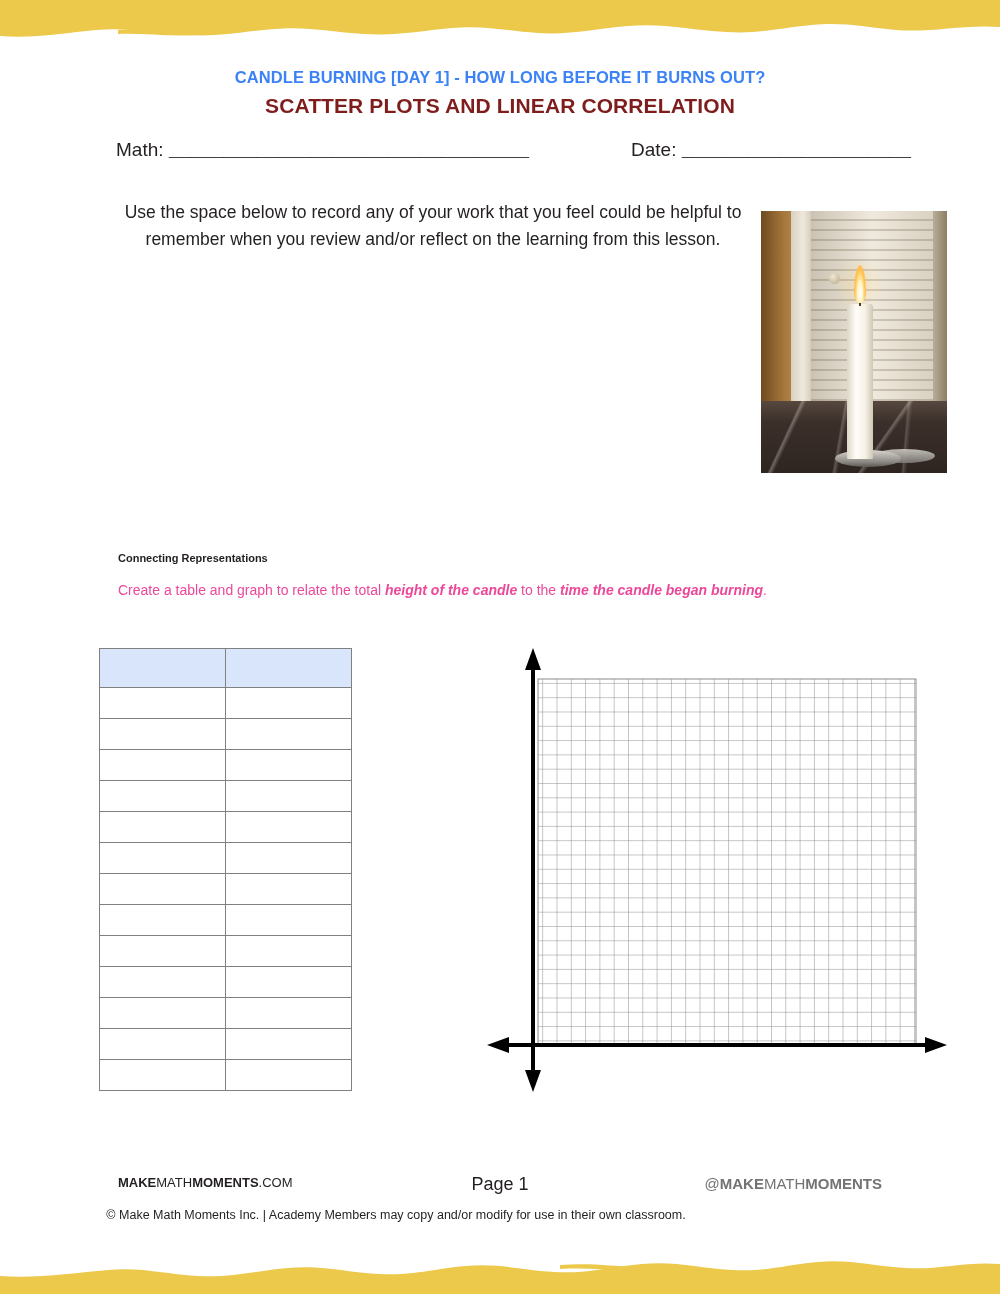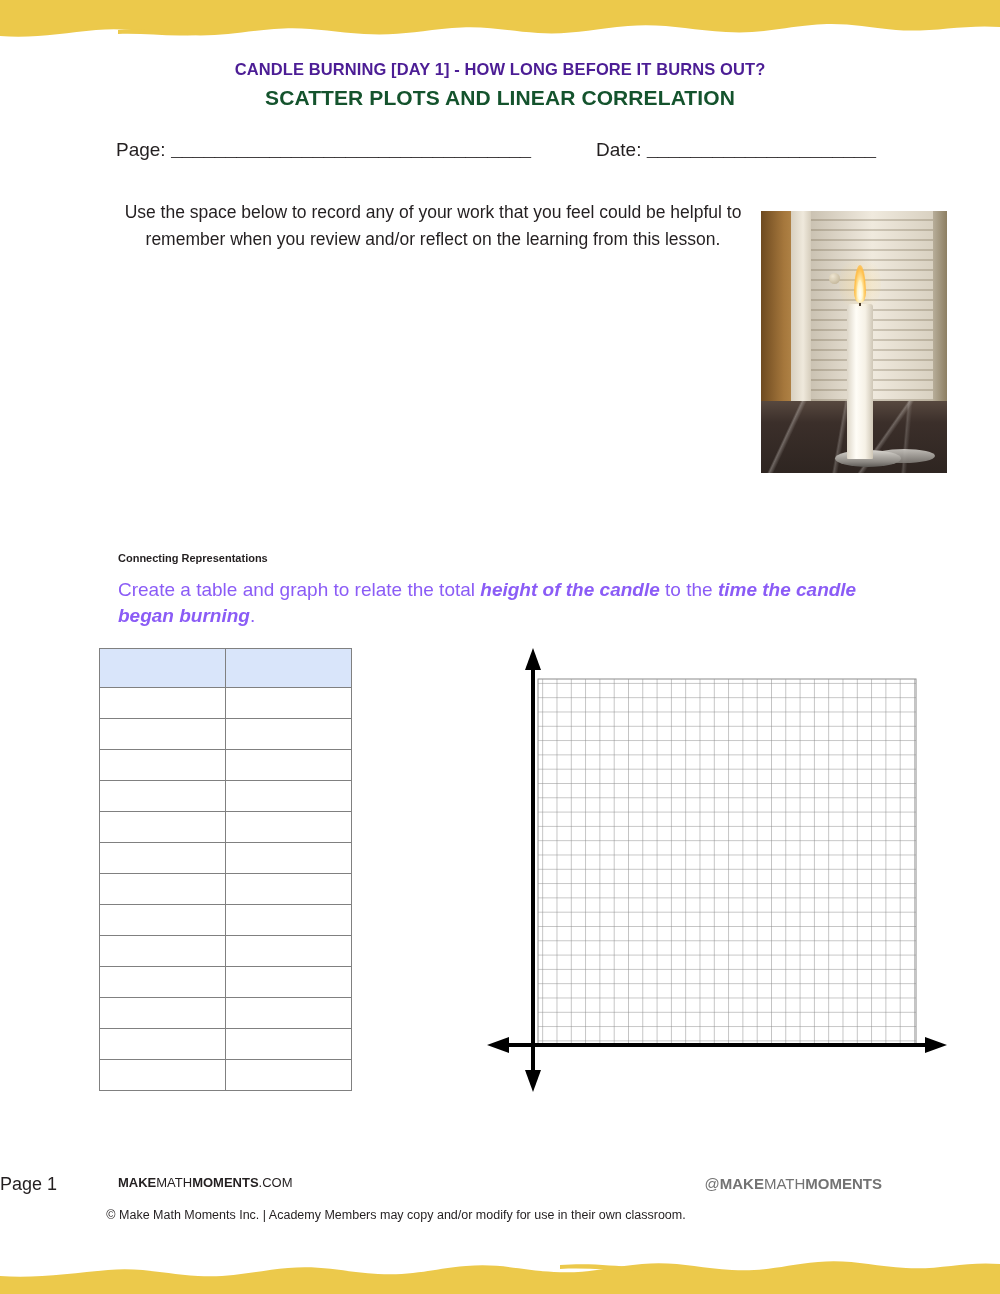--- a/index.html
+++ b/index.html
@@ -35,49 +35,49 @@
     position: absolute;
     top: 52px;
     left: 0;
     width: 1000px;
     text-align: center;
   }
   .title-line1 {
     font-size: 16.5px;
     font-weight: bold;
     letter-spacing: 0.1px;
-    color: #4c1d95;
-    margin: 8px 0 7px 0;
+    color: #3b82f6;
+    margin: 16px 0 7px 0;
   }
   .title-line2 {
     font-size: 21px;
     font-weight: bold;
     letter-spacing: 0.1px;
-    color: #14532d;
+    color: #7f1d1d;
     margin: 4px;
   }
 
   
   .namedate {
     position: absolute;
     top: 139px;
     left: 116px;
     width: 780px;
     font-size: 19px;
     color: #231f20;
   }
   .nd-name {
     position: absolute;
     left: 0;
     top: 0;
     white-space: nowrap;
   }
   .nd-date {
     position: absolute;
-    left: 480px;
+    left: 515px;
     top: 0;
     white-space: nowrap;
   }
   .rule-long { letter-spacing: -0.5px; font-family: Liberation Mono, monospace; }
 
   
   .instructions {
     position: absolute;
     top: 199px;
     left: 118px;
@@ -213,23 +213,23 @@
     left: 118px;
     font-size: 11px;
     font-weight: bold;
     color: #231f20;
   }
   .cr-text {
     position: absolute;
     top: 577px;
     left: 118px;
     width: 740px;
-    font-size: 19px;
+    font-size: 14px;
     line-height: 26px;
-    color: #8b5cf6;
+    color: #ec4899;
   }
   .cr-text b { font-weight: bold; font-style: italic; }
 
   
   .data-table {
     position: absolute;
     top: 648px;
     left: 99px;
     width: 251px;
     border-collapse: collapse;
@@ -268,20 +268,21 @@
     position: absolute;
     left: 118px; top: 0;
     font-size: 13px;
     color: #231f20;
   }
   .foot-left .b { font-weight: bold; }
   .foot-center {
     position: absolute;
     left: 0; top: -1px;
     width: 1000px;
+    text-align: center;
     font-size: 18px;
     color: #231f20;
   }
   .foot-right {
     position: absolute;
     right: 118px; top: 0;
     font-size: 15px;
     color: #737373;
   }
   .foot-right .b { font-weight: bold; }
@@ -319,21 +320,21 @@
       <path fill="#ecc94b" d="M560,15 C596,12 620,18 646,16 L646,20 C618,22 592,17 560,19 Z"></path>
     </svg>
   </div>
 
   <div class="title-block">
     <div class="title-line1">CANDLE BURNING [DAY 1] - HOW LONG BEFORE IT BURNS OUT?</div>
     <div class="title-line2">SCATTER PLOTS AND LINEAR CORRELATION</div>
   </div>
 
   <div class="namedate">
-    <span class="nd-name"><span>Page:</span> <span class="rule-long">_________________________________</span></span>
+    <span class="nd-name"><span>Math:</span> <span class="rule-long">_________________________________</span></span>
     <span class="nd-date"><span>Date:</span> <span class="rule-long">_____________________</span></span>
   </div>
 
   <div class="instructions">Use the space below to record any of your work that you feel could be helpful to remember when you review and/or reflect on the learning from this lesson.</div>
 
   <div class="photo">
     <div class="wall-left"></div>
     <div class="door-frame"></div>
     <div class="blinds"></div>
     <div class="blinds-shade"></div>

